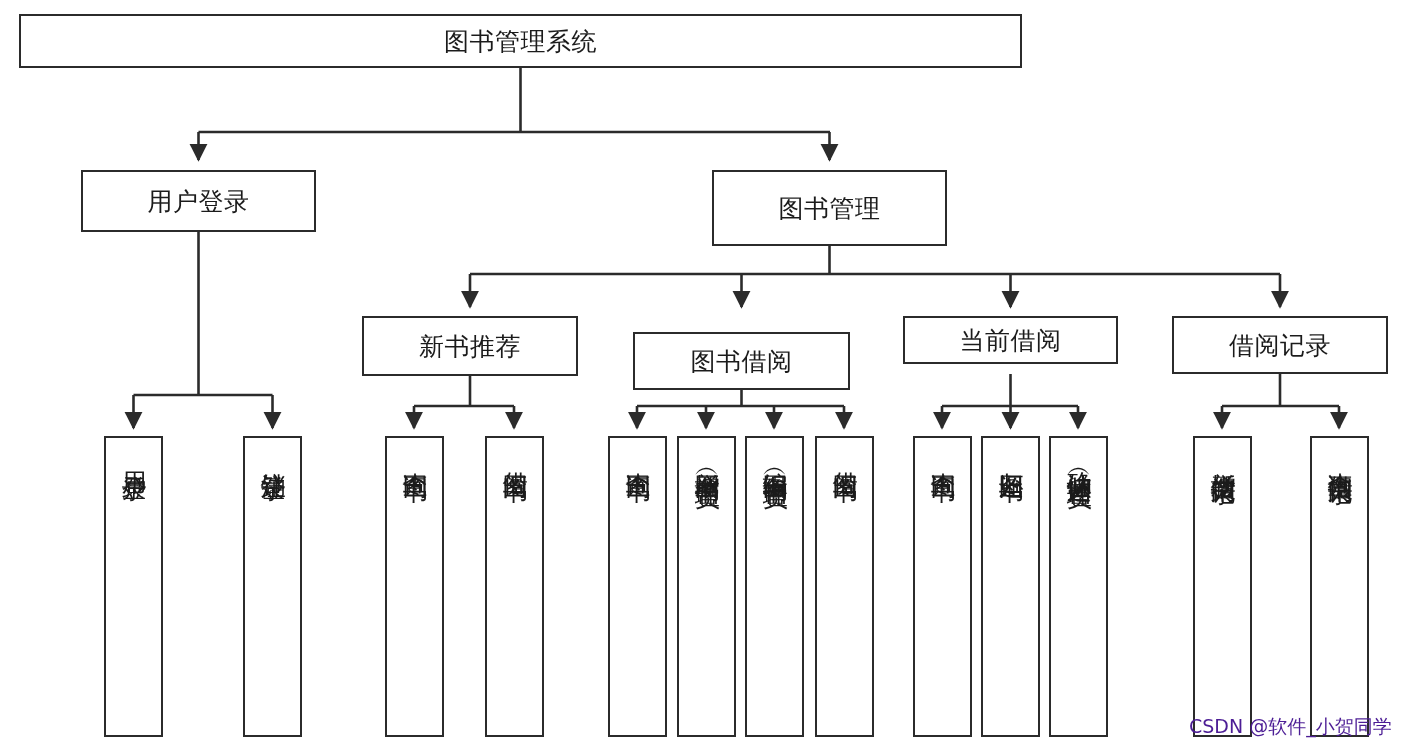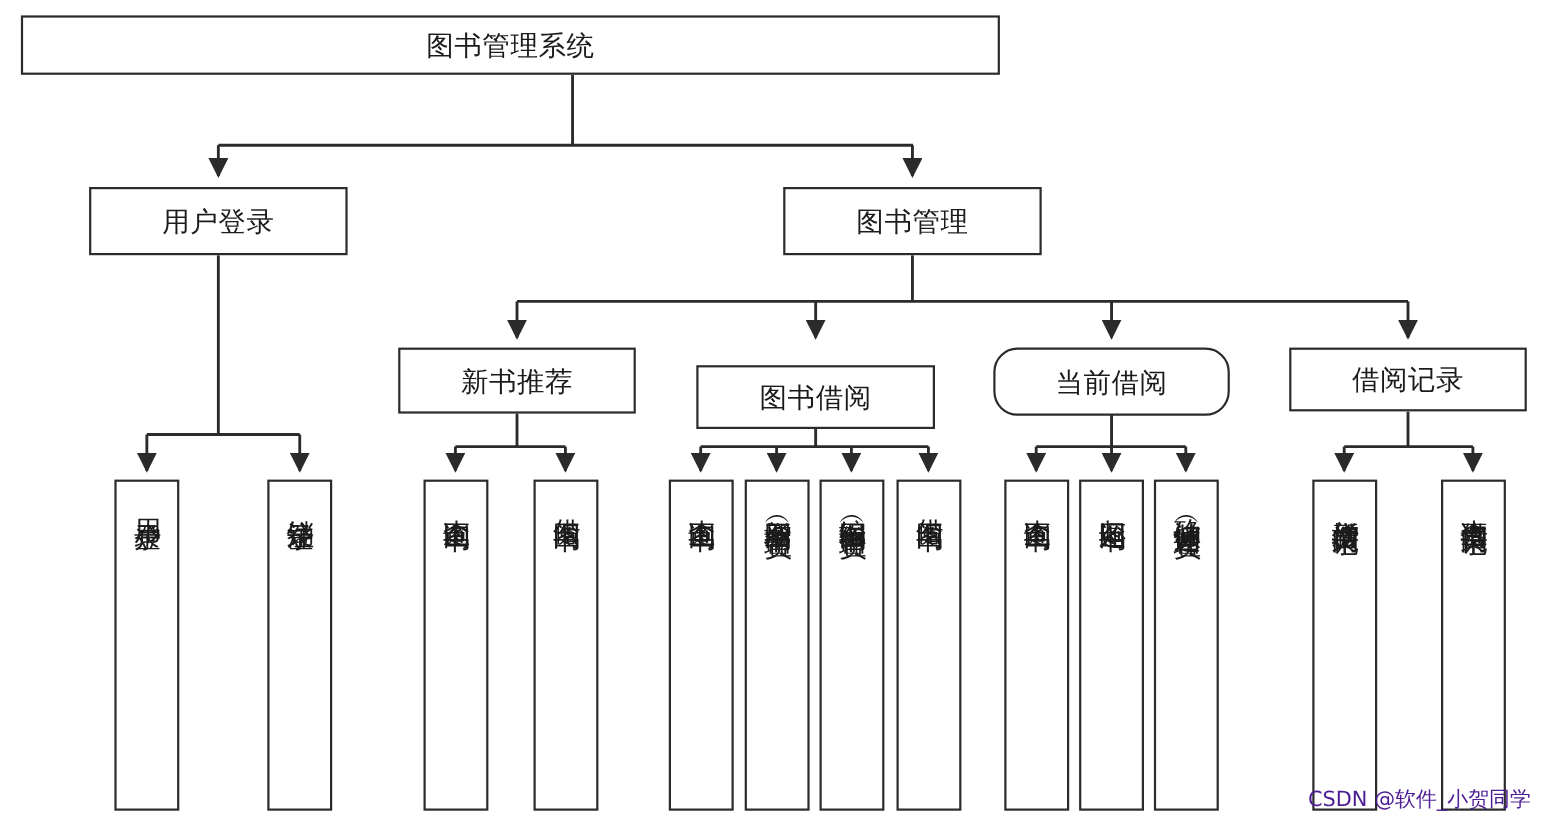--- a/index.html
+++ b/index.html
@@ -101,38 +101,38 @@
       <path d="M 1010.5 406 L 1010.5 428" marker-end="url(#arrow)"></path>
       <path d="M 1078 406 L 1078 428" marker-end="url(#arrow)"></path>
 
       <path d="M 1280 374 L 1280 406"></path>
       <path d="M 1222 406 L 1339 406"></path>
       <path d="M 1222 406 L 1222 428" marker-end="url(#arrow)"></path>
       <path d="M 1339 406 L 1339 428" marker-end="url(#arrow)"></path>
     </g>
   </svg>
 
-  <div class="node root h" style="left:19px;top:14px;width:890px;height:54px;">
+  <div class="node root h" style="left:19px;top:14px;width:1003px;height:54px;">
     <span class="lbl">图书管理系统</span>
   </div>
 
   <div class="node h" style="left:81px;top:170px;width:235px;height:62px;">
     <span class="lbl">用户登录</span>
   </div>
-  <div class="node h" style="left:712px;top:170px;width:235px;height:62px;">
+  <div class="node h" style="left:712px;top:170px;width:235px;height:76px;">
     <span class="lbl">图书管理</span>
   </div>
 
   <div class="node h" style="left:362px;top:316px;width:216px;height:60px;">
     <span class="lbl">新书推荐</span>
   </div>
   <div class="node h" style="left:633px;top:316px;width:217px;height:58px;margin-top:16px;">
     <span class="lbl">图书借阅</span>
   </div>
-  <div class="node h" style="left:903px;top:316px;width:215px;height:62px;border-radius:22px;">
+  <div class="node h" style="left:903px;top:316px;width:215px;height:48px;">
     <span class="lbl">当前借阅</span>
   </div>
   <div class="node h" style="left:1172px;top:316px;width:216px;height:58px;">
     <span class="lbl">借阅记录</span>
   </div>
 
   <div class="node v" style="left:104px;top:436px;width:59px;height:301px;">
     <span class="lbl">用户登录</span>
   </div>
   <div class="node v" style="left:243px;top:436px;width:59px;height:301px;">

